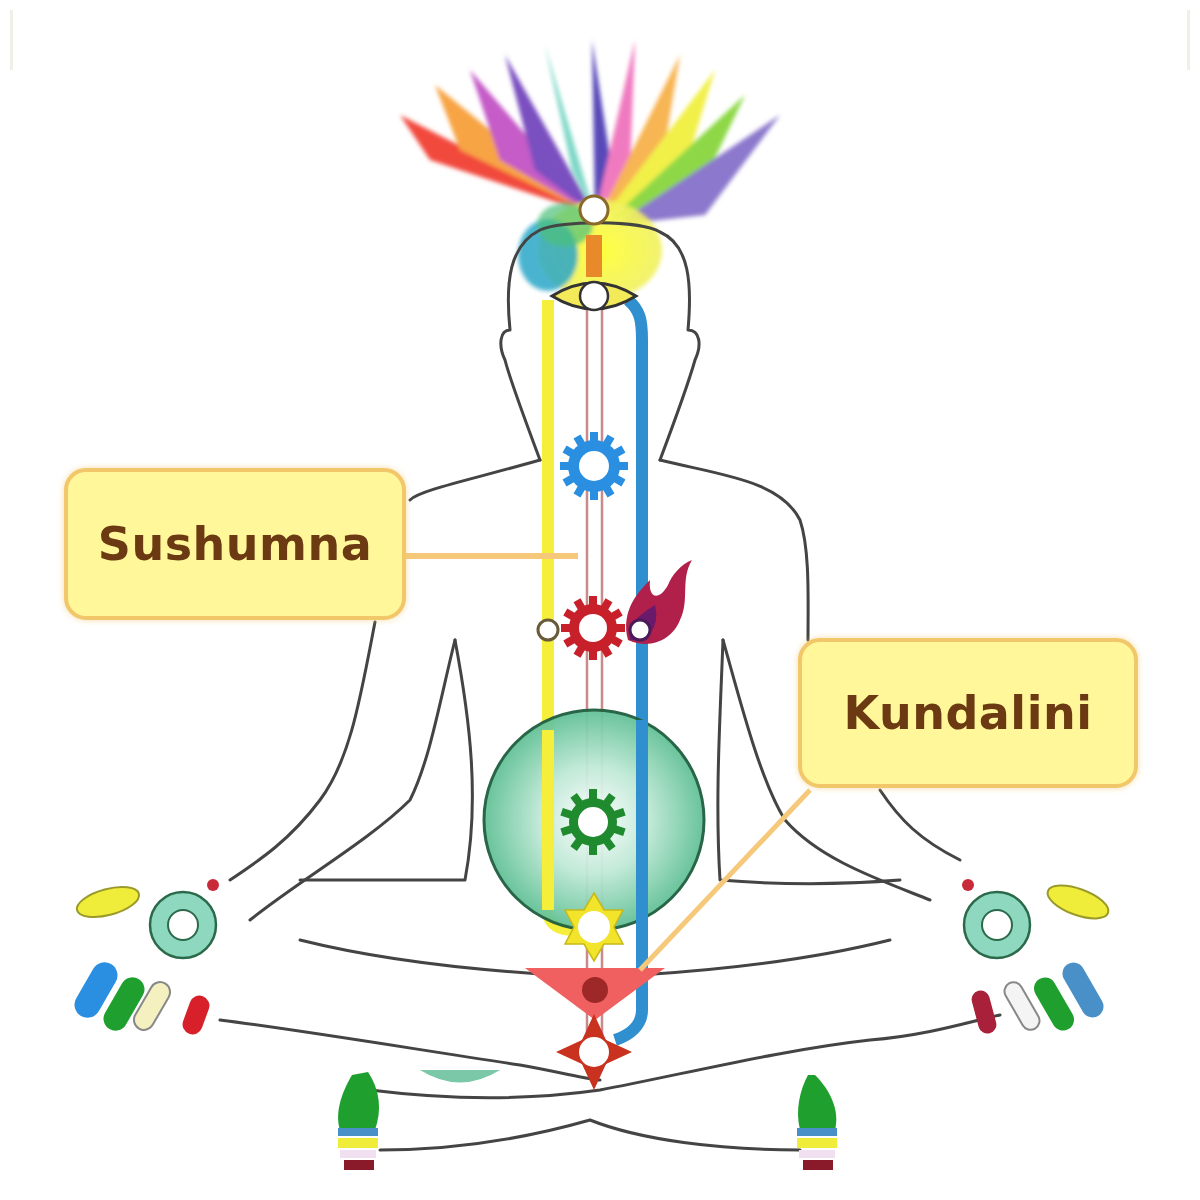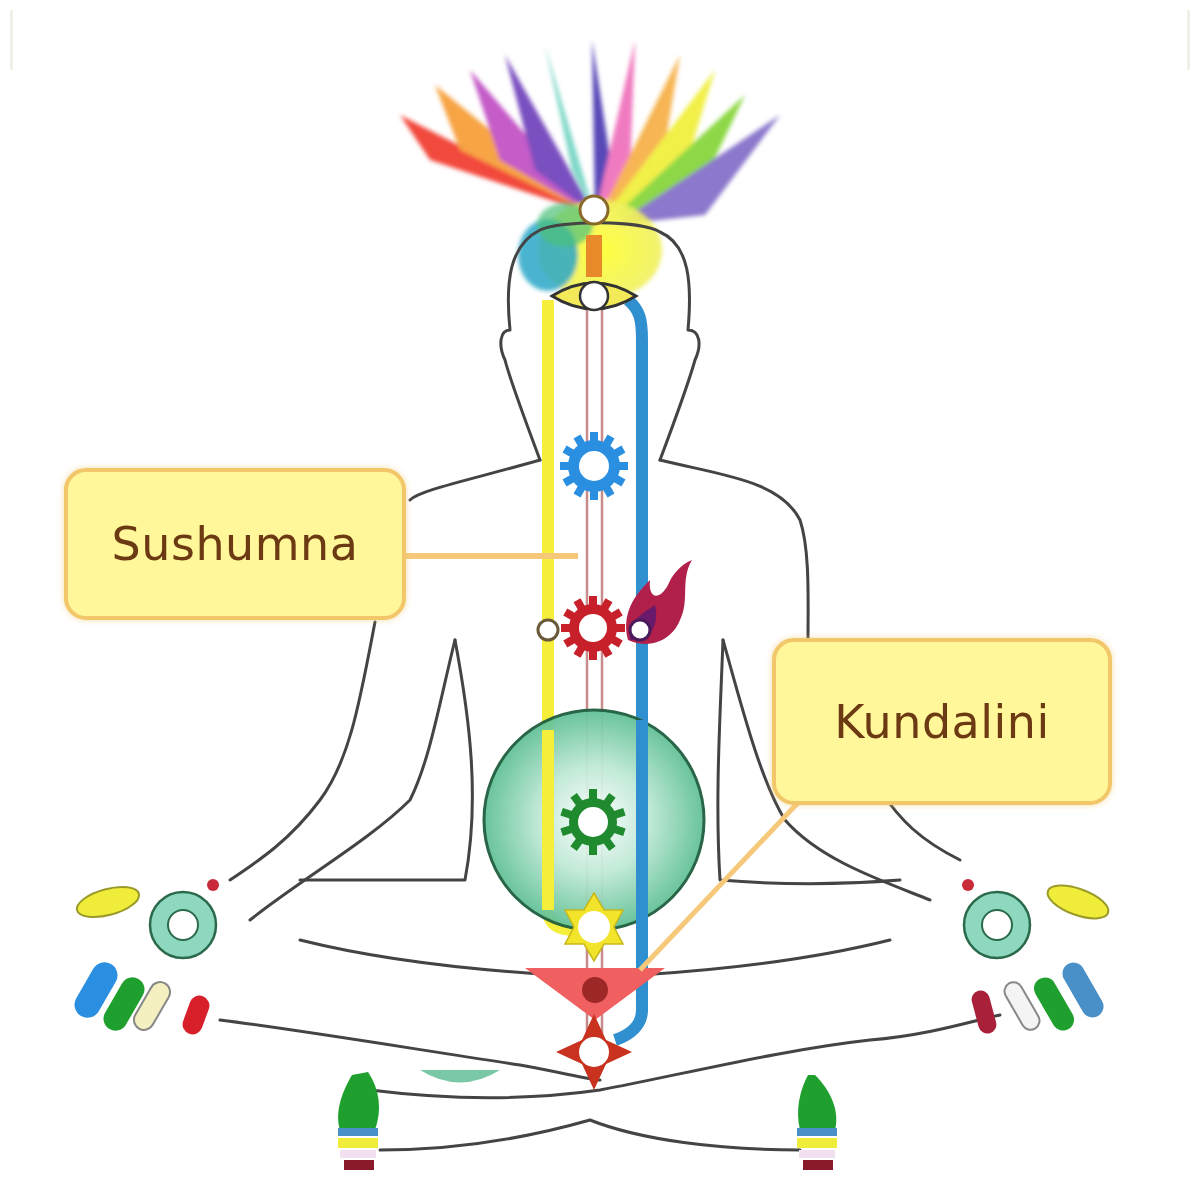--- a/index.html
+++ b/index.html
@@ -10,23 +10,24 @@
     background: #fff79a;
     border: 4px solid #f2c76a;
     border-radius: 22px;
     box-shadow: 0 0 6px rgba(240, 200, 110, 0.6);
     display: flex; align-items: center; justify-content: center;
     color: #6b3a12;
     font-family: "DejaVu Sans", sans-serif;
     font-size: 46px;
     letter-spacing: 0.5px;
     box-sizing: border-box;
+    font-weight: bold;
   }
   #callout-sushumna { left: 64px; top: 468px; width: 342px; height: 152px; }
-  #callout-kundalini { left: 772px; top: 638px; width: 340px; height: 167px; }
+  #callout-kundalini { left: 798px; top: 638px; width: 340px; height: 150px; }
   .corner { position: absolute; width: 22px; height: 60px; border-left: 3px solid #f0f0e6; }
 </style>
 </head>
 <body>
 
 <svg id="canvas" viewBox="0 0 1200 1200" xmlns="http://www.w3.org/2000/svg">
   <defs>
     <radialGradient id="sphereGrad" cx="50%" cy="50%" r="55%">
       <stop offset="0%" stop-color="#ffffff"></stop>
       <stop offset="45%" stop-color="#bfe9d6"></stop>

